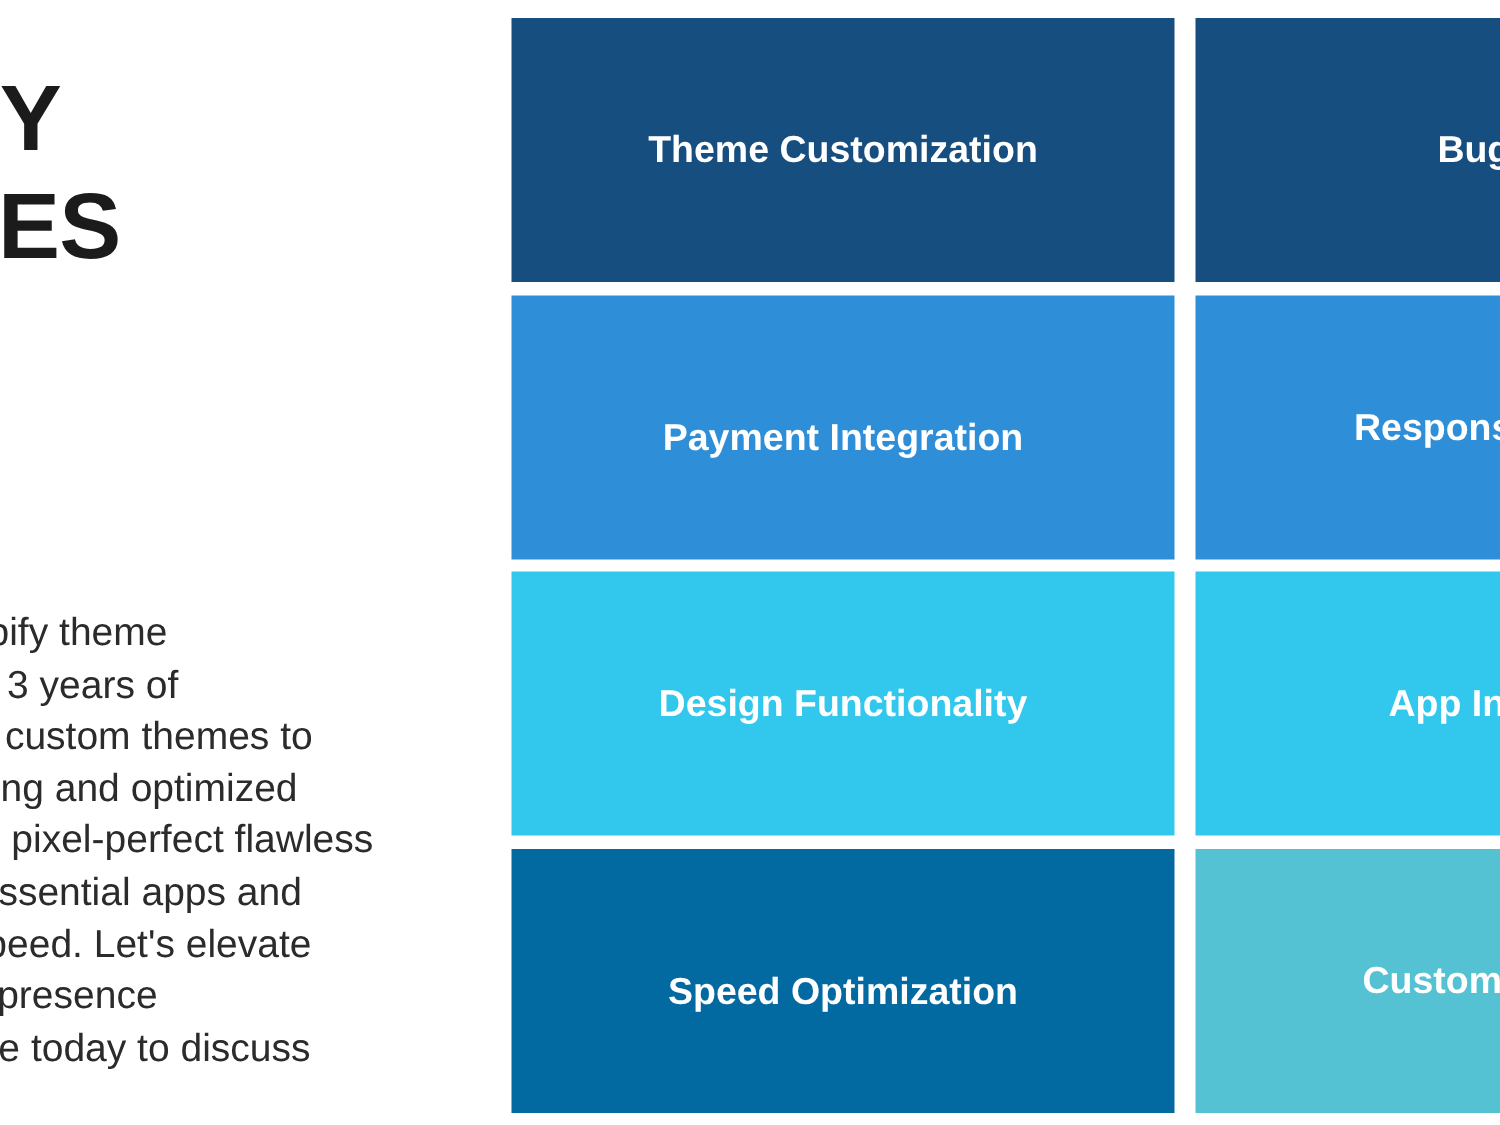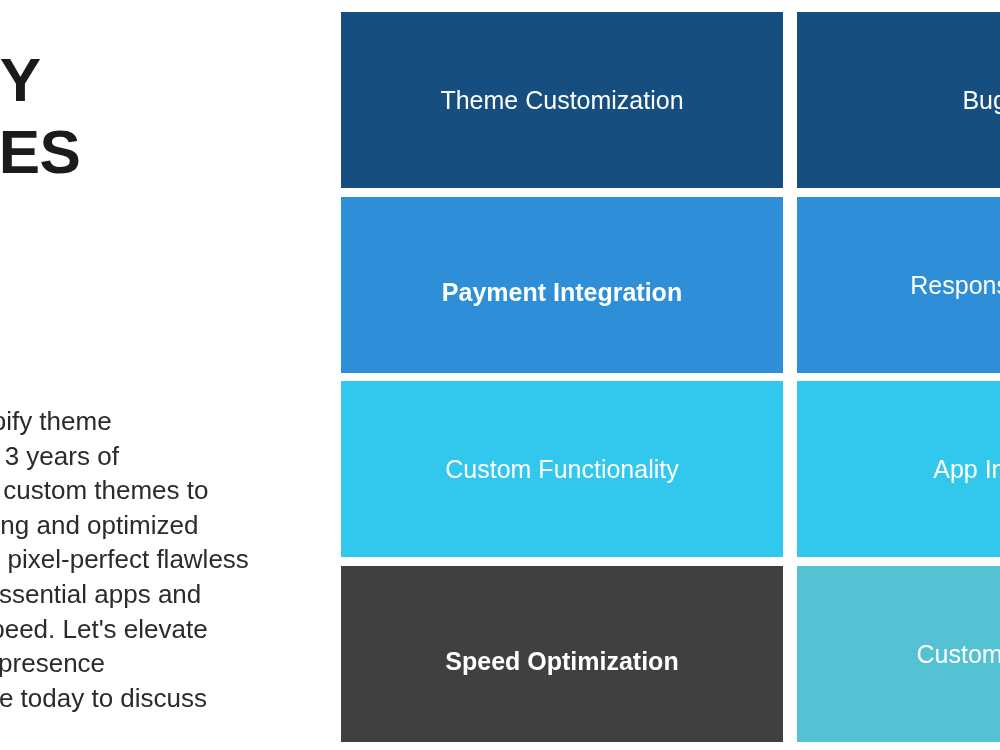--- a/index.html
+++ b/index.html
@@ -88,21 +88,21 @@
   .card-label {
     color: #ffffff;
     font-family: "Liberation Sans", sans-serif;
     font-size: 25px;
     line-height: 30px;
     text-align: center;
     white-space: nowrap;
     padding: 0 10px;
   }
   .card-label.bold { font-weight: bold; margin-top: 15px; }
-  .card-label.regular { font-weight: normal; }
+  .card-label.regular { font-weight: bold; }
 </style>
 </head>
 <body>
 
 <div id="slide">
 
   <div id="left-column">
 
     <div id="headline">
       <span class="hl-line">SHOPIFY</span>
@@ -131,26 +131,26 @@
       <div class="card" style="background-color: rgb(22, 78, 128);">
         <span class="card-label regular">Bug Fixes</span>
       </div>
       <div class="card" style="background-color: rgb(46, 143, 216);">
         <span class="card-label bold">Payment Integration</span>
       </div>
       <div class="card" style="background-color: rgb(46, 143, 216);">
         <span class="card-label regular">Responsive Design</span>
       </div>
       <div class="card" style="background-color: rgb(50, 200, 238);">
-        <span class="card-label regular">Custom Functionality</span>
+        <span class="card-label regular">Design Functionality</span>
       </div>
       <div class="card" style="background-color: rgb(50, 200, 238);">
         <span class="card-label regular">App Integration</span>
       </div>
-      <div class="card" style="background-color: #404040;">
+      <div class="card" style="background-color: #0369a1;">
         <span class="card-label bold">Speed Optimization</span>
       </div>
       <div class="card" style="background-color: rgb(85, 194, 212);">
         <span class="card-label regular">Customer Support</span>
       </div>
     </div>
 
 </div>
 
 </body></html>

